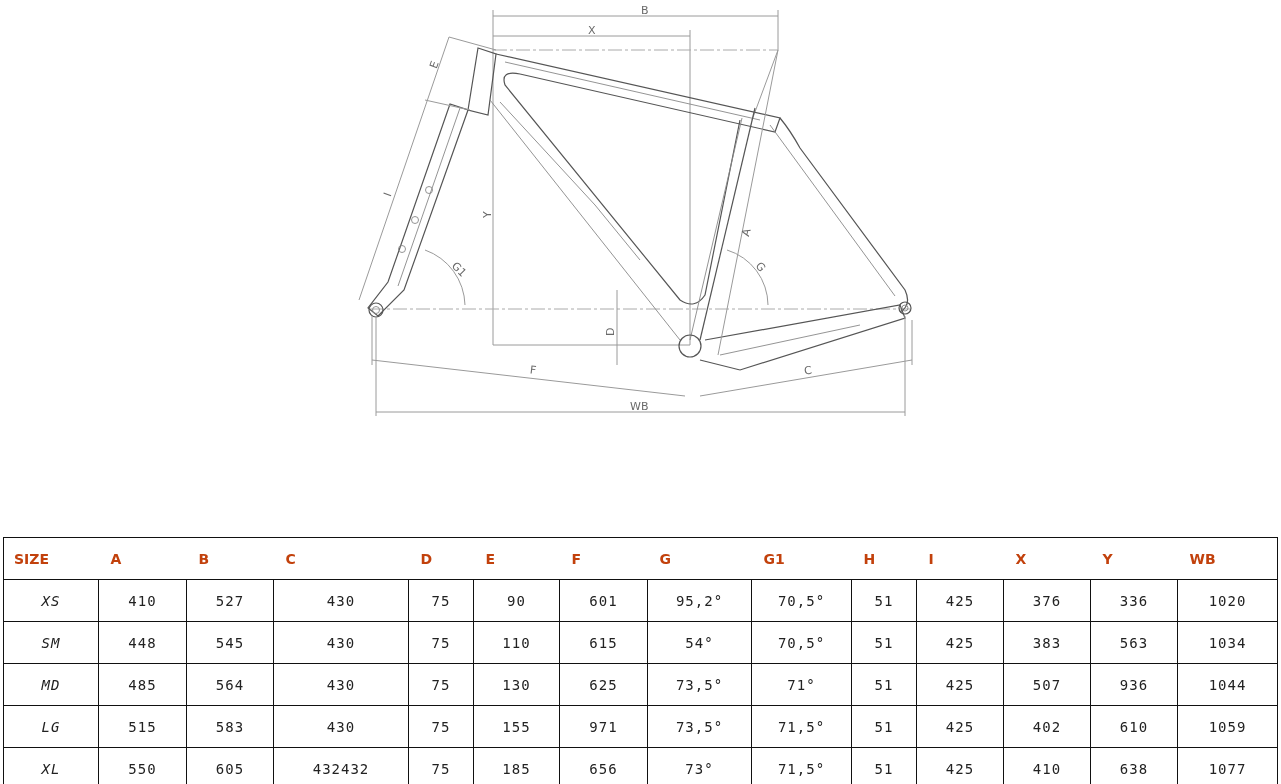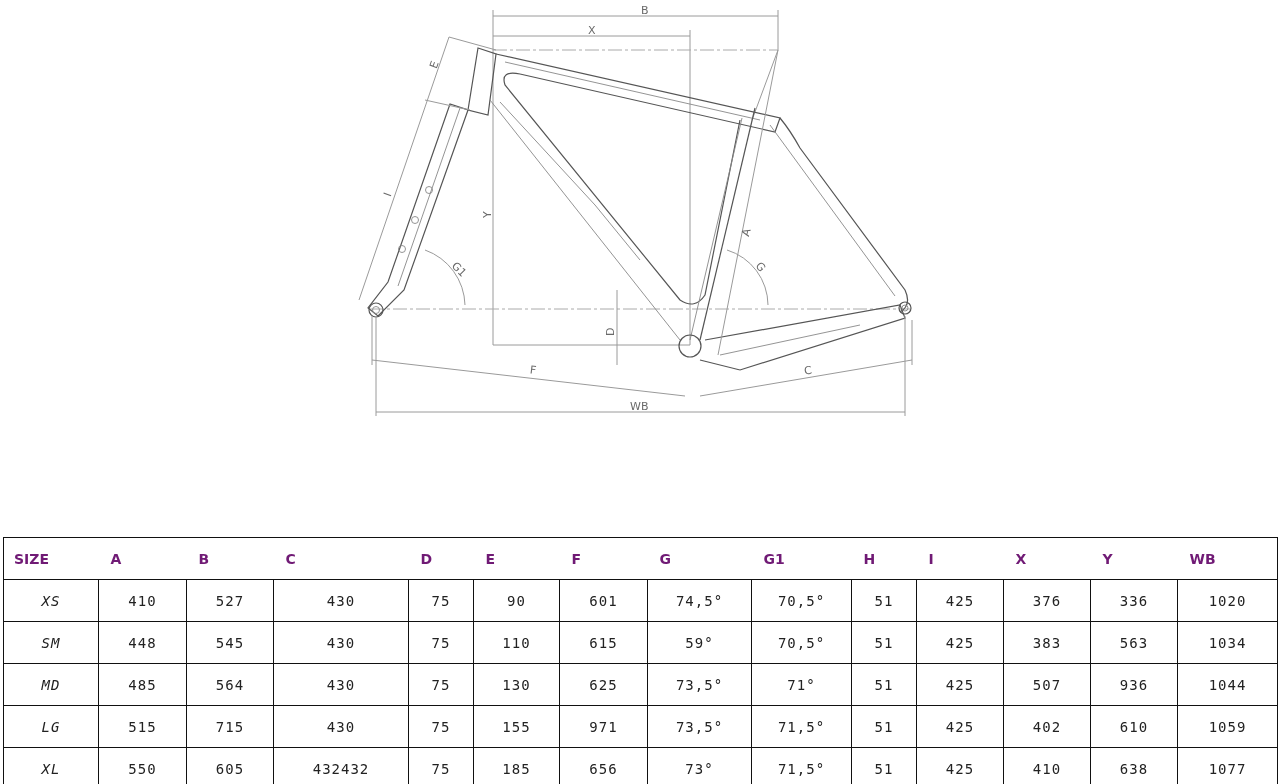--- a/index.html
+++ b/index.html
@@ -5,21 +5,21 @@
   html, body { margin:0; padding:0; background:#ffffff; }
   body { width:1281px; height:784px; position:relative; overflow:hidden; font-family:"DejaVu Sans", sans-serif; color:#1a1a1a; }
   #diagram { position:absolute; left:0; top:0; width:1281px; height:430px; }
   #diagram svg { width:1281px; height:430px; display:block; }
   .dim { stroke:#9a9a9a; stroke-width:1; fill:none; }
   .frame { stroke:#555; stroke-width:1.2; fill:none; }
   .frame2 { stroke:#888; stroke-width:0.9; fill:none; }
   .center { stroke:#aaa; stroke-width:1; stroke-dasharray:14 3 3 3; fill:none; }
   .lbl { fill:#6a6a6a; font-family:"DejaVu Sans", sans-serif; font-size:11px; }
   table.geo { position:absolute; left:3px; top:537px; width:1275px; border-collapse:collapse; table-layout:fixed; font-family:"DejaVu Sans Mono", monospace; }
-  table.geo th { height:39px; text-align:left; padding-left:12px; font-family:"DejaVu Sans", sans-serif; font-weight:bold; font-size:14px; color:#701a75; border-top:1.5px solid #111; border-bottom:1px solid #111; }
+  table.geo th { height:39px; text-align:left; padding-left:12px; font-family:"DejaVu Sans", sans-serif; font-weight:bold; font-size:14px; color:#c2410c; border-top:1.5px solid #111; border-bottom:1px solid #111; }
   table.geo th:first-child { border-left:1.5px solid #111; padding-left:10px; }
   table.geo th:last-child { border-right:1.5px solid #111; }
   table.geo td { height:39px; text-align:center; font-size:14px; color:#222; border:1px solid #111; letter-spacing:1px; }
   table.geo tr:last-child td { border-bottom:1.5px solid #111; }
   table.geo td:first-child { border-left:1.5px solid #111;font-style:italic; }
   table.geo td:last-child { border-right:1.5px solid #111; }
 </style>
 </head>
 <body>
 
@@ -168,37 +168,37 @@
   </thead>
   <tbody>
     <tr>
       <td>XS</td>
       <td>410</td>
       <td>527</td>
       <td>430</td>
       <td>75</td>
       <td>90</td>
       <td>601</td>
-      <td>74,5°</td>
+      <td>95,2°</td>
       <td>70,5°</td>
       <td>51</td>
       <td>425</td>
       <td>376</td>
       <td>336</td>
       <td>1020</td>
     </tr>
     <tr>
       <td>SM</td>
       <td>448</td>
       <td>545</td>
       <td>430</td>
       <td>75</td>
       <td>110</td>
       <td>615</td>
-      <td>59°</td>
+      <td>54°</td>
       <td>70,5°</td>
       <td>51</td>
       <td>425</td>
       <td>383</td>
       <td>563</td>
       <td>1034</td>
     </tr>
     <tr>
       <td>MD</td>
       <td>485</td>
@@ -211,21 +211,21 @@
       <td>71°</td>
       <td>51</td>
       <td>425</td>
       <td>507</td>
       <td>936</td>
       <td>1044</td>
     </tr>
     <tr>
       <td>LG</td>
       <td>515</td>
-      <td>715</td>
+      <td>583</td>
       <td>430</td>
       <td>75</td>
       <td>155</td>
       <td>971</td>
       <td>73,5°</td>
       <td>71,5°</td>
       <td>51</td>
       <td>425</td>
       <td>402</td>
       <td>610</td>

